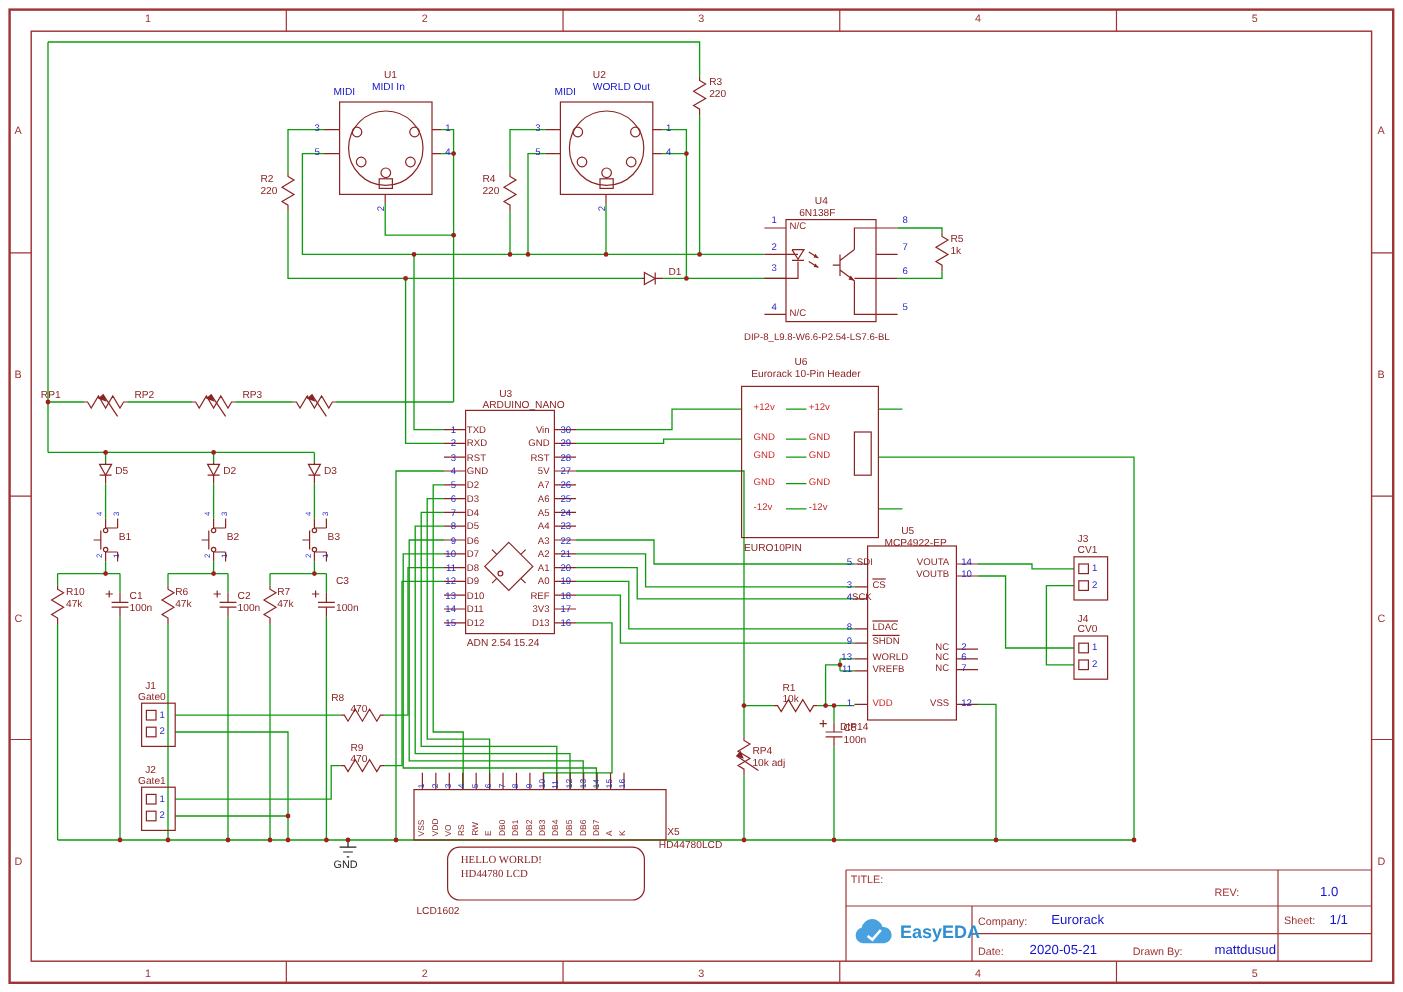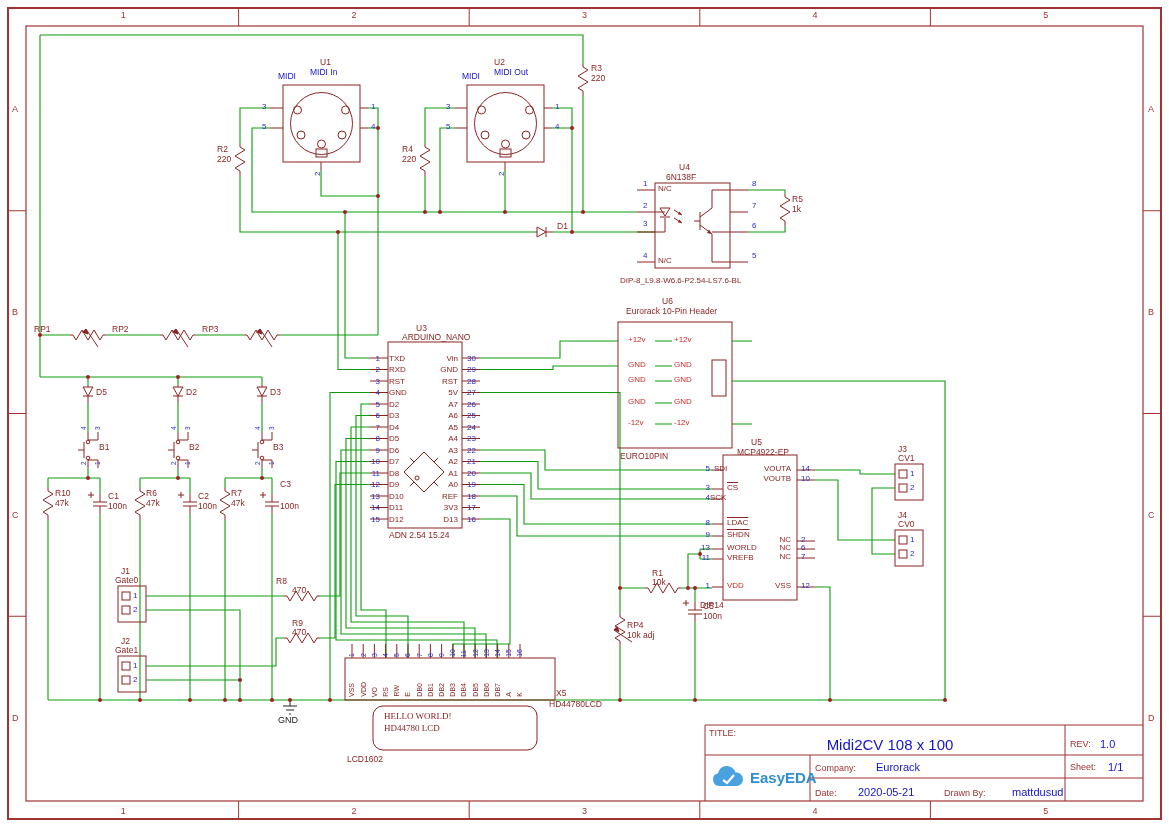--- a/index.html
+++ b/index.html
@@ -221,21 +221,21 @@
 <span class="t c" style="left:320px;top:58px">U1</span>
 <span class="t v" style="left:310px;top:68px">MIDI In</span>
 <span class="t b s8" style="left:262px;top:103px">3</span>
 <span class="t b s8" style="left:262px;top:123px">5</span>
 <span class="t b s8" style="left:371px;top:103px">1</span>
 <span class="t b s8" style="left:371px;top:123px">4</span>
 <span class="t b s8 rot" style="left:314px;top:176px">2</span>
 
 <span class="t v" style="left:462px;top:72px">MIDI</span>
 <span class="t c" style="left:494px;top:58px">U2</span>
-<span class="t v" style="left:494px;top:68px">MIDI Out</span>
+<span class="t v" style="left:494px;top:68px">WORLD Out</span>
 <span class="t b s8" style="left:446px;top:103px">3</span>
 <span class="t b s8" style="left:446px;top:123px">5</span>
 <span class="t b s8" style="left:555px;top:103px">1</span>
 <span class="t b s8" style="left:555px;top:123px">4</span>
 <span class="t b s8 rot" style="left:498px;top:176px">2</span>
 
 <span class="t c" style="left:591px;top:64px">R3</span>
 <span class="t c" style="left:591px;top:74px">220</span>
 <span class="t c" style="left:217px;top:145px">R2</span>
 <span class="t c" style="left:217px;top:155px">220</span>
@@ -631,22 +631,21 @@
 <span class="t b s8" style="left:910px;top:470px">1</span>
 <span class="t b s8" style="left:910px;top:484px">2</span>
 <span class="t c" style="left:898px;top:511px">J4</span>
 <span class="t c" style="left:898px;top:520px">CV0</span>
 <span class="t b s8" style="left:910px;top:536px">1</span>
 <span class="t b s8" style="left:910px;top:550px">2</span>
 
 <span class="t k s9" style="left:278px;top:716px">GND</span>
 
 <span class="t f s9" style="left:709px;top:729px">TITLE:</span>
-<div class="t v s15" style="left:740px;top:737px;width:300px;text-align:center">Midi2CV 108 x 100</div>
-<span class="t f s9" style="left:1070px;top:740px">REV:</span>
+<span class="t f s9" style="left:1012px;top:740px">REV:</span>
 <span class="t v s11" style="left:1100px;top:739px">1.0</span>
 <span class="t f s9" style="left:815px;top:764px">Company:</span>
 <span class="t v s11" style="left:876px;top:762px">Eurorack</span>
 <span class="t f s9" style="left:1070px;top:763px">Sheet:</span>
 <span class="t v s11" style="left:1108px;top:762px">1/1</span>
 <span class="t f s9" style="left:815px;top:789px">Date:</span>
 <span class="t v s11" style="left:858px;top:787px">2020-05-21</span>
 <span class="t f s9" style="left:944px;top:789px">Drawn By:</span>
 <span class="t v s11" style="left:1012px;top:787px">mattdusud</span>
 <div class="logo">

